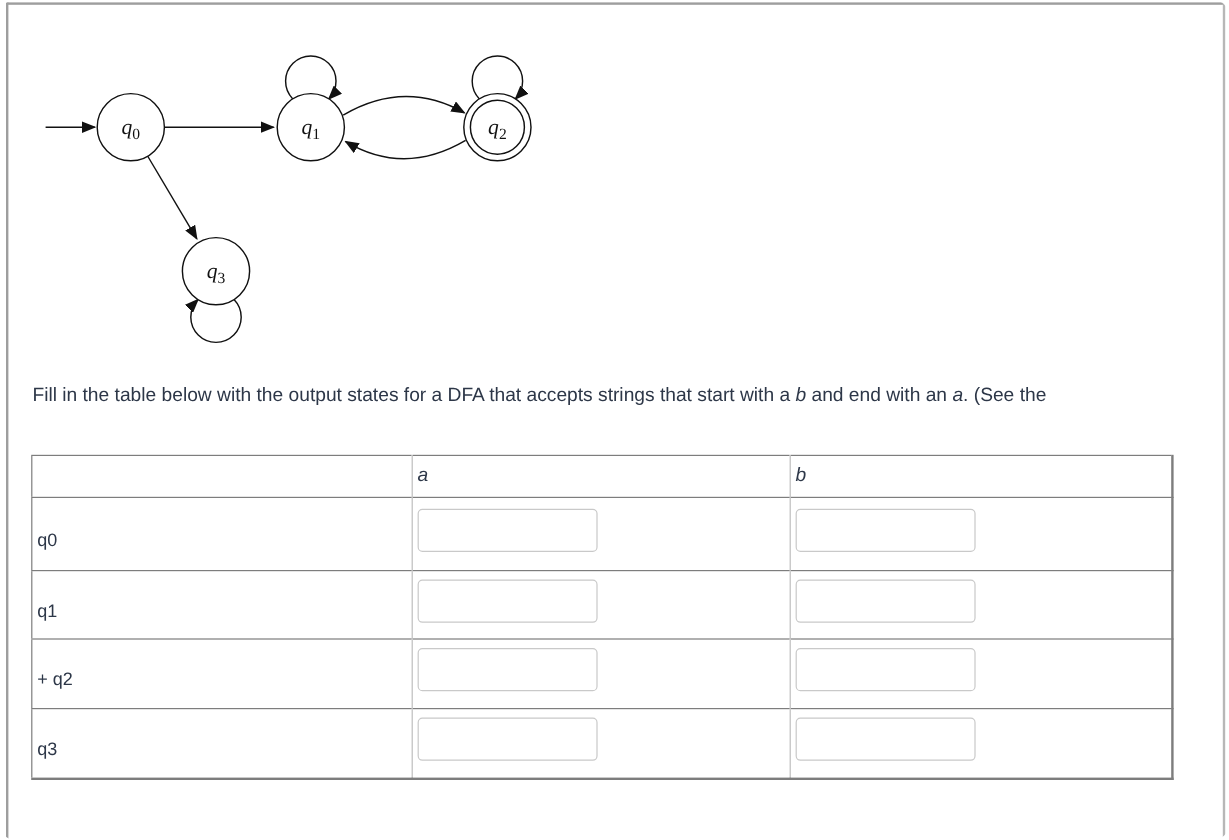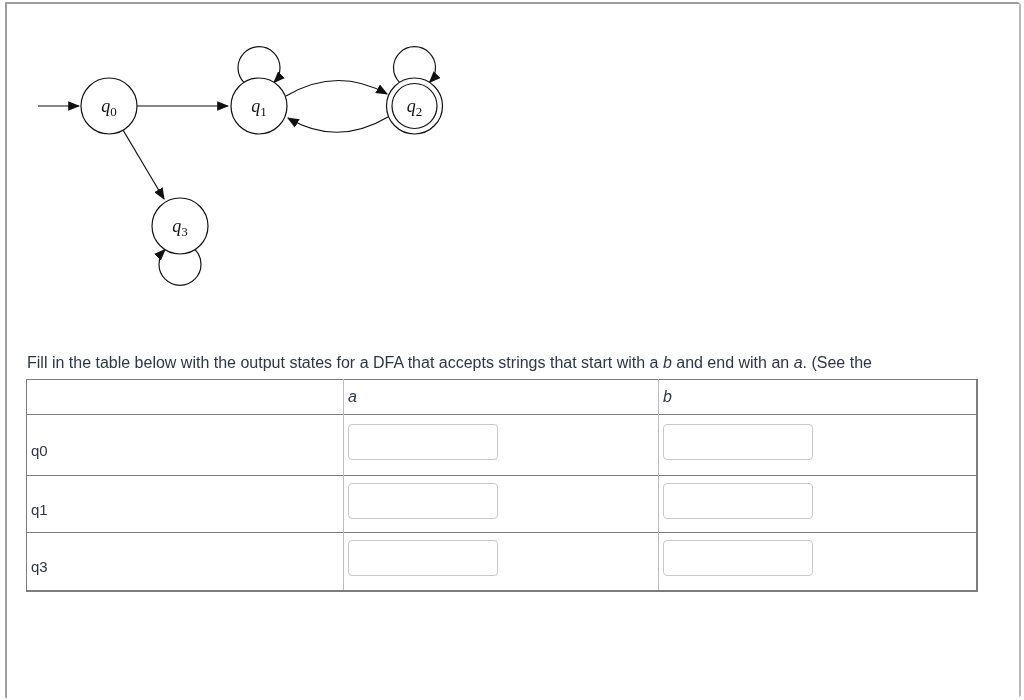--- a/index.html
+++ b/index.html
@@ -10,21 +10,21 @@
   .frame-top   { position: absolute; left: 5px; right: 4px; top: 2px; height: 2px; background: #9e9e9e; }
   .frame-left  { position: absolute; left: 5px; top: 2px; bottom: 0; width: 2px; background: #9e9e9e; }
   .frame-right { position: absolute; right: 3px; top: 2px; bottom: 0; width: 2px; background: #b7b7b7; }
 
   
   #dfa-svg { position: absolute; left: 0; top: 0; }
   .state-label { font-family: "Liberation Serif", "DejaVu Serif", serif; font-style: italic; font-size: 18px; fill: #111111; }
   .state-label .sub { font-size: 13px; font-style: normal; }
 
   
-  #instruction { position: absolute; left: 27px; top: 316px; width: 980px; color: #2d3748; font-size: 16px; line-height: 28px; margin-top: 33px; }
+  #instruction { position: absolute; left: 27px; top: 316px; width: 980px; color: #2d3748; font-size: 16px; line-height: 28px; }
   #instruction i { font-style: italic; }
 
   
   #dfa-table { position: absolute; left: 26px; top: 379px; border-collapse: collapse; table-layout: fixed; background: #ffffff; }
   #dfa-table { border: 1px solid #7d7d7d; border-right-width: 2px; border-bottom-width: 2px; }
   #dfa-table td, #dfa-table th { padding: 0 0 0 4px; text-align: left; vertical-align: middle; color: #2d3748; font-weight: normal; }
   #dfa-table tr { border-top: 1px solid #7d7d7d; }
   #dfa-table .col-a, #dfa-table .col-b { border-left: 1px solid #bdbdbd; }
   #dfa-table thead tr { height: 35px; }
   #dfa-table thead th { font-style: italic; font-size: 16px; }
@@ -90,19 +90,24 @@
         <td class="label-cell">q0</td>
         <td class="col-a input-cell"><input class="cell-input" type="text" value="" style=""></td>
         <td class="col-b input-cell"><input class="cell-input" type="text" value="" style=""></td>
       </tr>
       <tr style="height:57px">
         <td class="label-cell">q1</td>
         <td class="col-a input-cell"><input class="cell-input" type="text" value="" style=""></td>
         <td class="col-b input-cell"><input class="cell-input" type="text" value="" style=""></td>
       </tr>
       <tr style="height:58px">
+        <td class="label-cell">+ q2</td>
+        <td class="col-a input-cell"><input class="cell-input" type="text" value="" style=""></td>
+        <td class="col-b input-cell"><input class="cell-input" type="text" value="" style=""></td>
+      </tr>
+      <tr style="height:58px">
         <td class="label-cell">q3</td>
         <td class="col-a input-cell"><input class="cell-input" type="text" value="" style=""></td>
         <td class="col-b input-cell"><input class="cell-input" type="text" value="" style=""></td>
       </tr>
     </tbody>
   </table>
 </div>
 
 </body></html>

